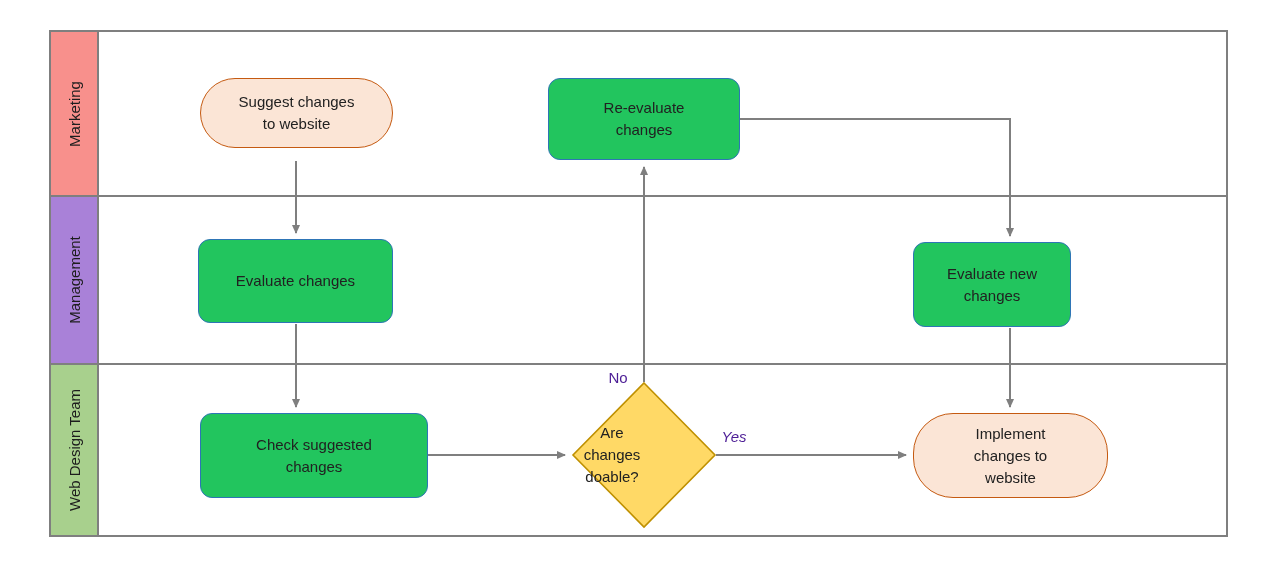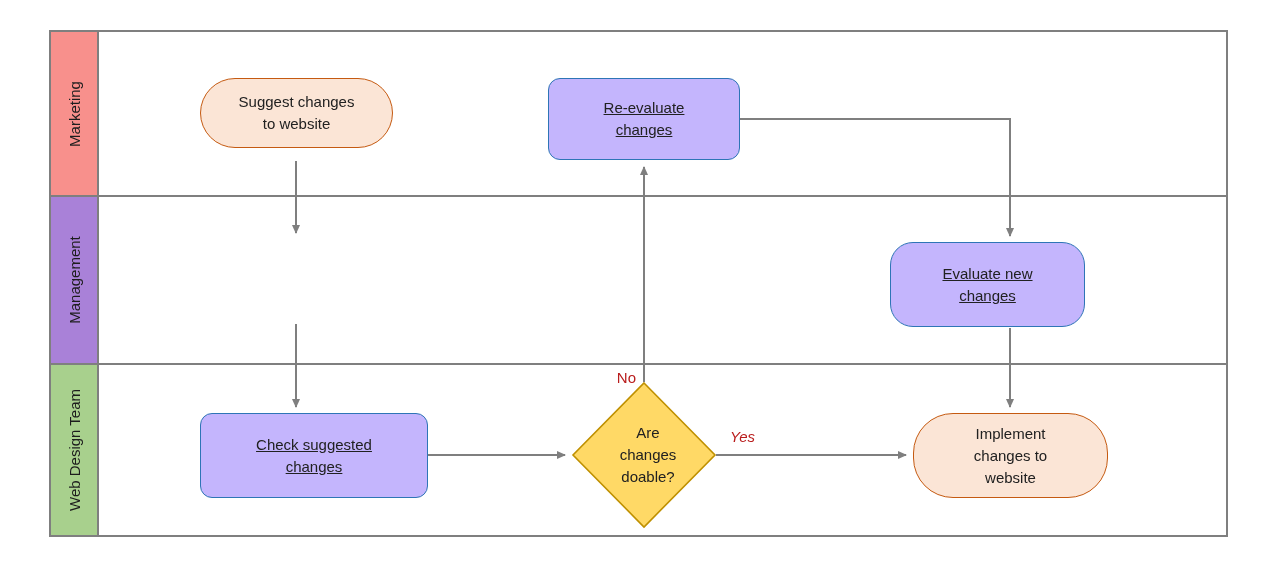--- a/index.html
+++ b/index.html
@@ -61,56 +61,55 @@
     align-items: center;
     justify-content: center;
     text-align: center;
     font-size: 15px;
     line-height: 22px;
     color: #212121;
   }
   .node .txt { display: block; }
 
   .process {
-    background: #c4b5fd;
+    background: #22c55e;
     border: 1.5px solid #2E75B6;
     border-radius: 12px;
-    text-decoration: underline;
   }
   .terminator {
     background: #FBE5D6;
     border: 1.5px solid #C55A11;
     border-radius: 40px;
   }
 
   .n-suggest      { left: 200px; top: 78px;  width: 193px; height: 70px; }
   .n-suggest .txt { max-width: 130px; }
   .n-reevaluate   { left: 548px; top: 78px;  width: 192px; height: 82px; }
   .n-reevaluate .txt { max-width: 100px; }
   .n-evaluate     { left: 198px; top: 239px; width: 195px; height: 84px; }
   .n-evaluate .txt { max-width: 140px; }
-  .n-evaluate-new { left: 890px; top: 242px; width: 195px; height: 85px; border-radius: 23px; }
+  .n-evaluate-new { left: 913px; top: 242px; width: 158px; height: 85px; }
   .n-evaluate-new .txt { max-width: 110px; }
   .n-check        { left: 200px; top: 413px; width: 228px; height: 85px; }
   .n-check .txt   { max-width: 130px; }
   .n-implement    { left: 913px; top: 413px; width: 195px; height: 85px; text-align: center; }
   .n-implement .txt { max-width: 108px; }
 
   .n-doable-text {
-    left: 598px; top: 417px; width: 100px; height: 76px;
+    left: 562px; top: 417px; width: 100px; height: 76px;
     background: transparent;
   }
   .n-doable-text .txt { max-width: 80px; }
 
   
   .edge-label {
     position: absolute;
     font-size: 15px;
-    color: #b91c1c;
-    text-align: right;
+    color: #4c1d95;
+    text-align: center;
   }
   .el-no  { left: 600px; top: 369px; width: 36px; }
   .el-yes { left: 713px; top: 428px; width: 42px; font-style: italic; }
 </style>
 </head>
 <body>
 
 <div class="canvas">
 
   <div class="frame">
@@ -149,20 +148,23 @@
     <line x1="1010" y1="328" x2="1010" y2="407" stroke="#7F7F7F" stroke-width="2" marker-end="url(#arrow)"></line>
     <polygon points="644,383 715,455 644,527 573,455" fill="#FFD966" stroke="#BF9000" stroke-width="1.6"></polygon>
   </svg>
 
   <div class="node terminator n-suggest">
     <span class="txt">Suggest changes to website</span>
   </div>
   <div class="node process n-reevaluate">
     <span class="txt">Re-evaluate changes</span>
   </div>
+  <div class="node process n-evaluate">
+    <span class="txt">Evaluate changes</span>
+  </div>
   <div class="node process n-evaluate-new">
     <span class="txt">Evaluate new changes</span>
   </div>
   <div class="node process n-check">
     <span class="txt">Check suggested changes</span>
   </div>
   <div class="node n-doable-text">
     <span class="txt">Are changes doable?</span>
   </div>
   <div class="node terminator n-implement">

